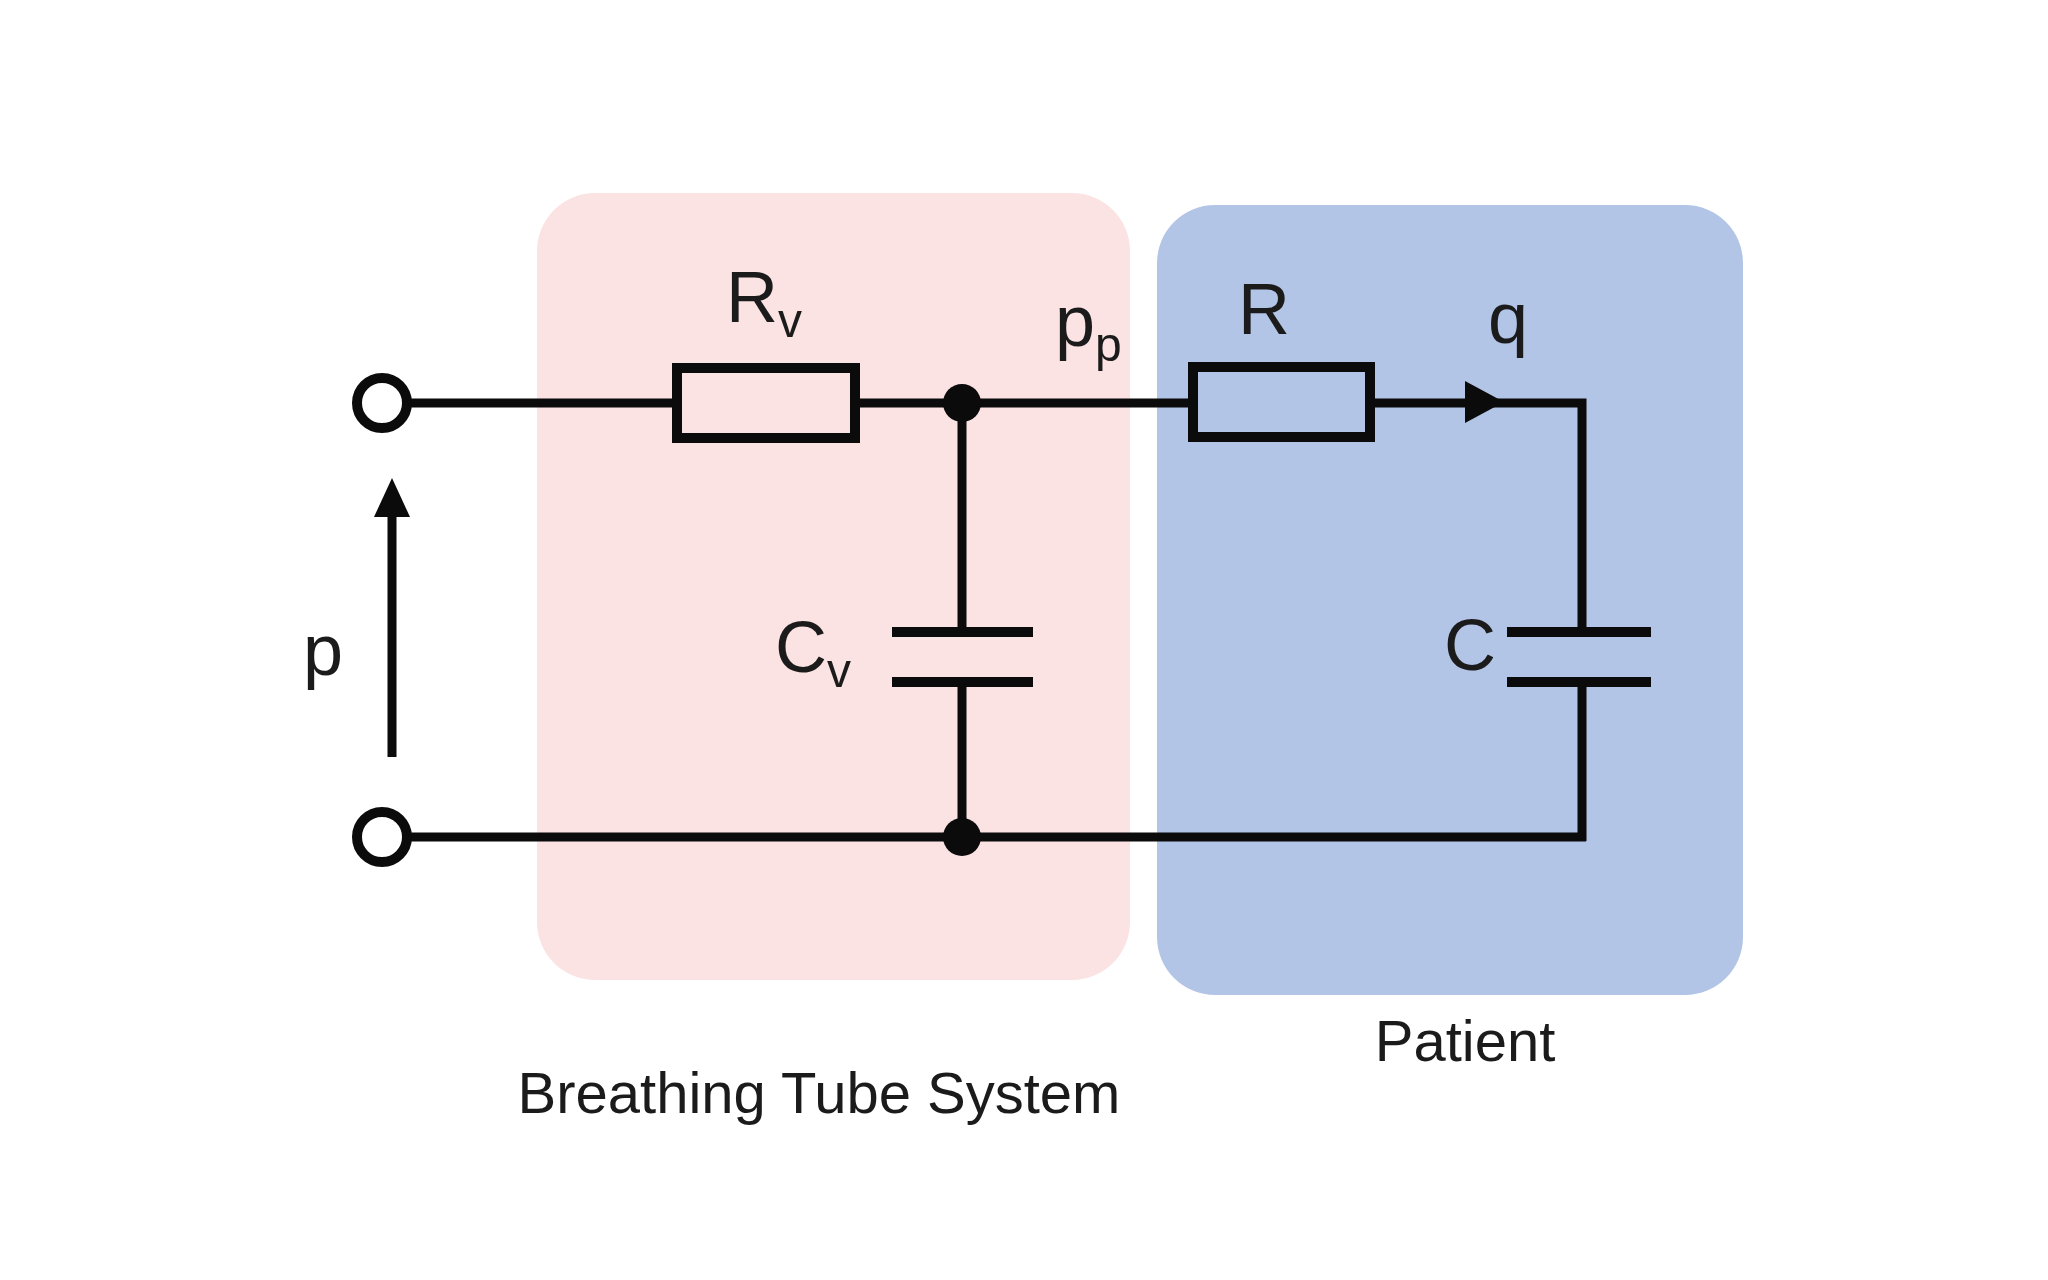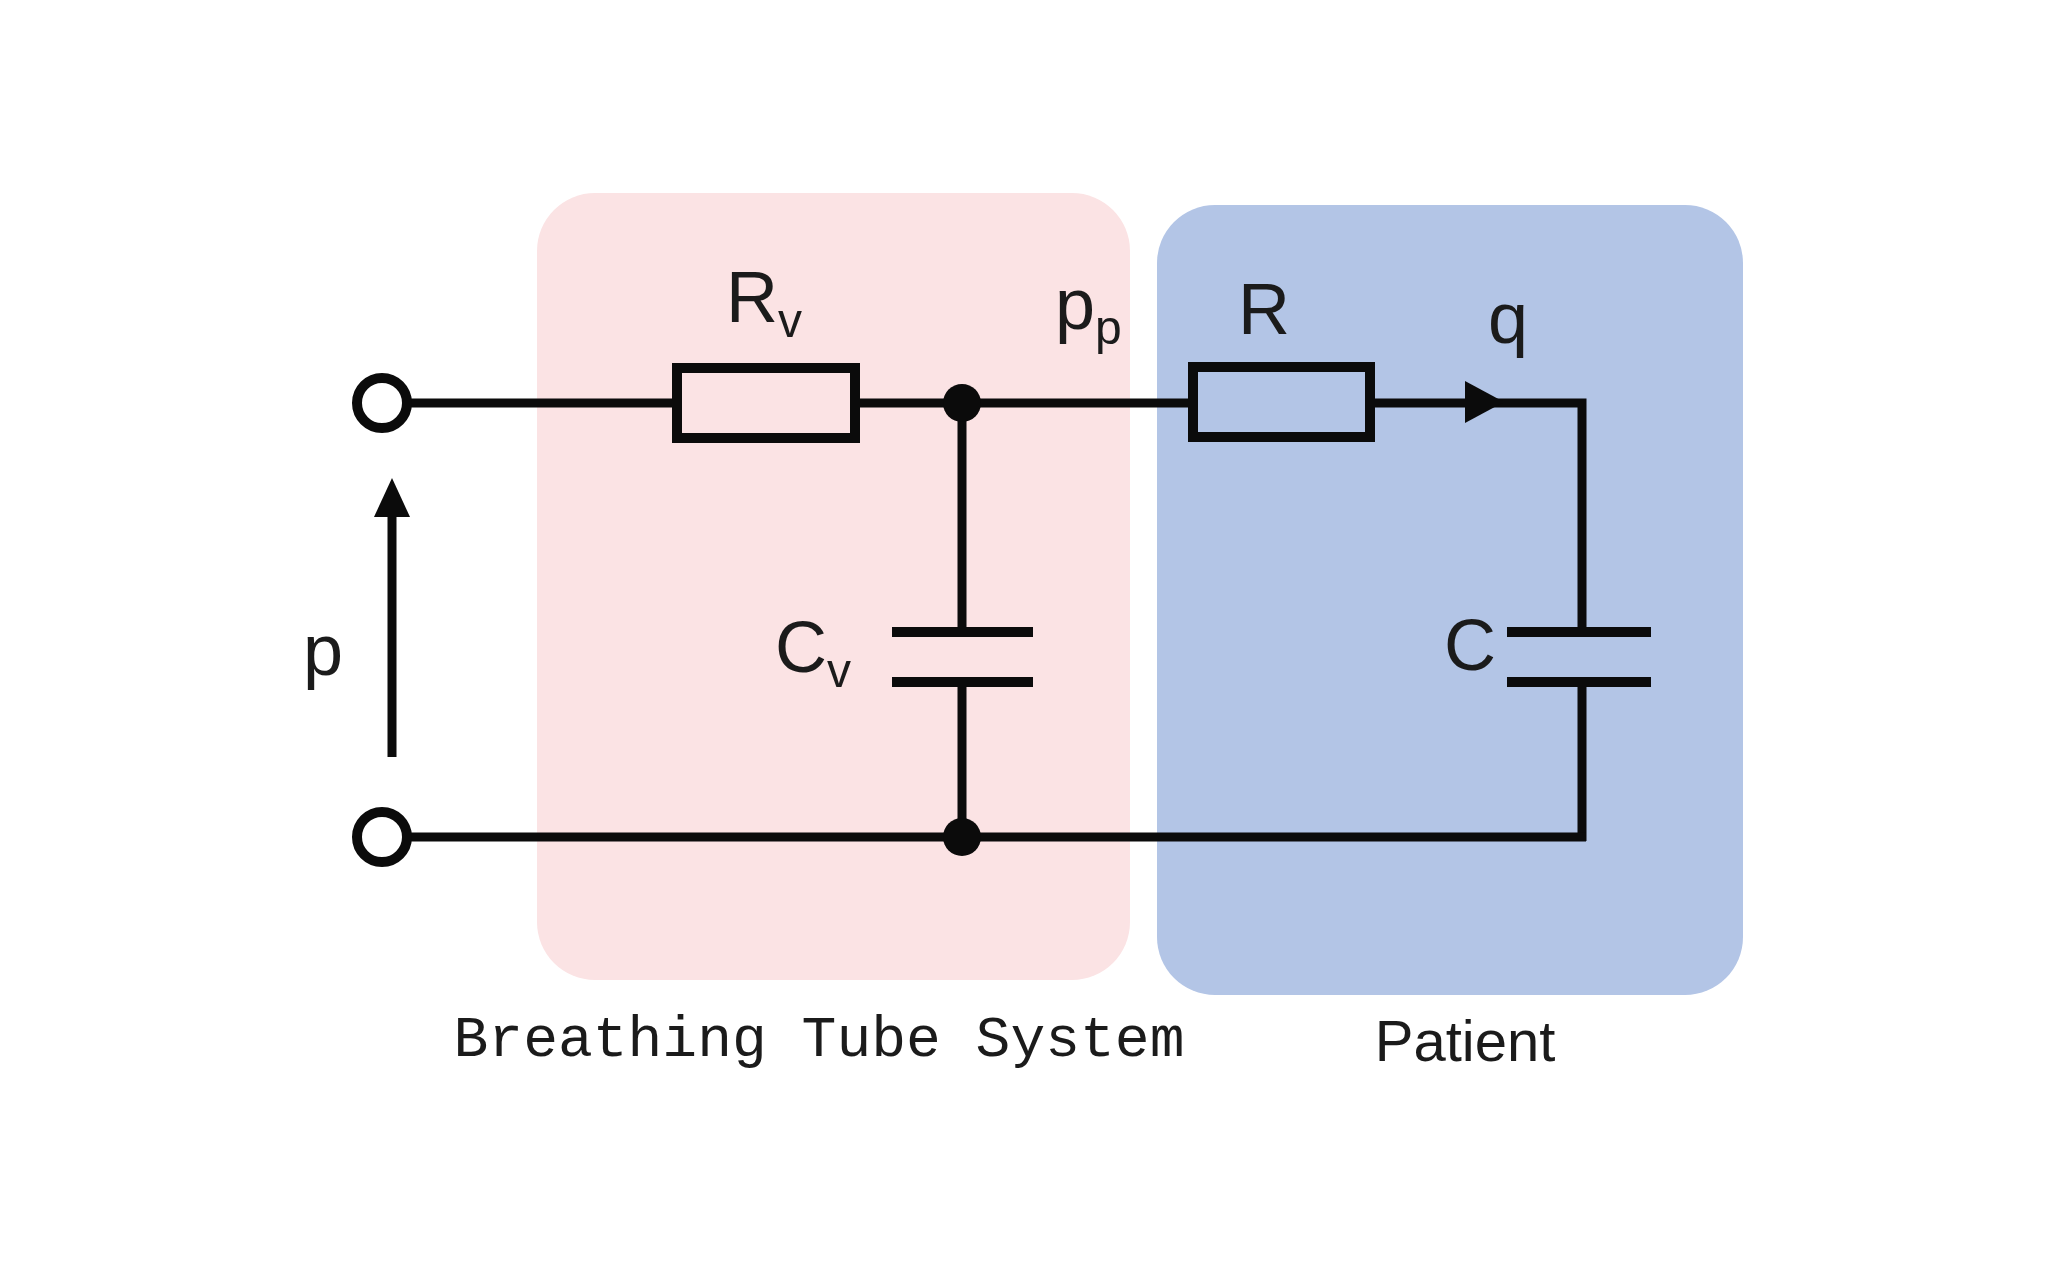--- a/index.html
+++ b/index.html
@@ -42,21 +42,21 @@
     vertical-align:-15px;
   }
   .caption{
     position:absolute;
     font-size:58px;
     line-height:1.15;
     color:var(--text);
     text-align:center;
     white-space:nowrap;
   }
-  .caption-left{left:439px;top:1008px;width:760px;font-family:Liberation Mono, monospace;}
+  .caption-left{left:439px;top:1060px;width:760px;}
   .caption-right{left:1265px;top:1008px;width:400px;}
 </style>
 </head>
 <body>
 
 <div class="canvas">
 
   <div class="region-box region-pink"></div>
   <div class="region-box region-blue"></div>
 
@@ -89,21 +89,21 @@
     </g>
 
     <g stroke="var(--line)" stroke-width="10" fill="#ffffff">
       <circle cx="382" cy="403" r="25"></circle>
       <circle cx="382" cy="837" r="25"></circle>
     </g>
   </svg>
 
   <div class="sym" style="left:303px;top:614px;"><span>p</span><span class="sub"></span></div>
   <div class="sym" style="left:726px;top:261px;"><span>R</span><span class="sub">v</span></div>
-  <div class="sym" style="left:1055px;top:268px;"><span>p</span><span class="sub">p</span></div>
+  <div class="sym" style="left:1055px;top:285px;"><span>p</span><span class="sub">p</span></div>
   <div class="sym" style="left:1238px;top:273px;"><span>R</span><span class="sub"></span></div>
   <div class="sym" style="left:1488px;top:282px;"><span>q</span><span class="sub"></span></div>
   <div class="sym" style="left:775px;top:611px;"><span>C</span><span class="sub">v</span></div>
   <div class="sym" style="left:1444px;top:609px;"><span>C</span><span class="sub"></span></div>
 
   <div class="caption caption-left">Breathing Tube System</div>
   <div class="caption caption-right">Patient</div>
 
 </div>
 

